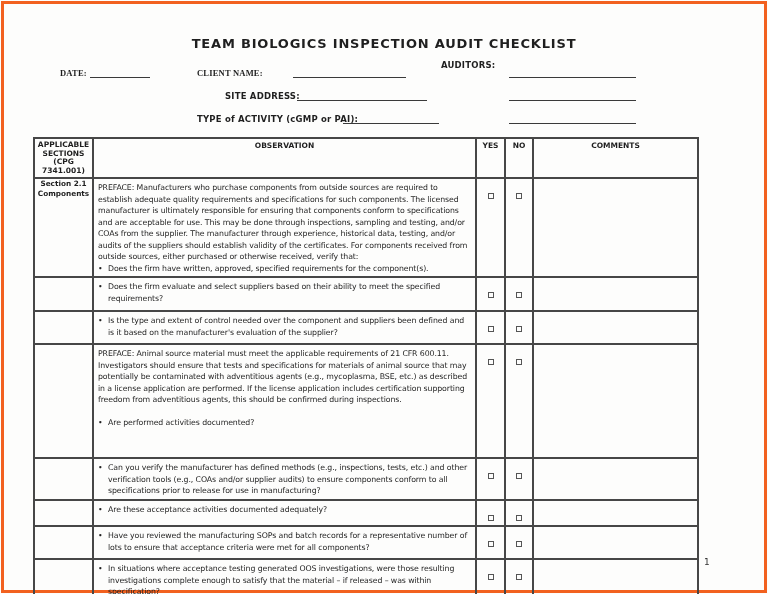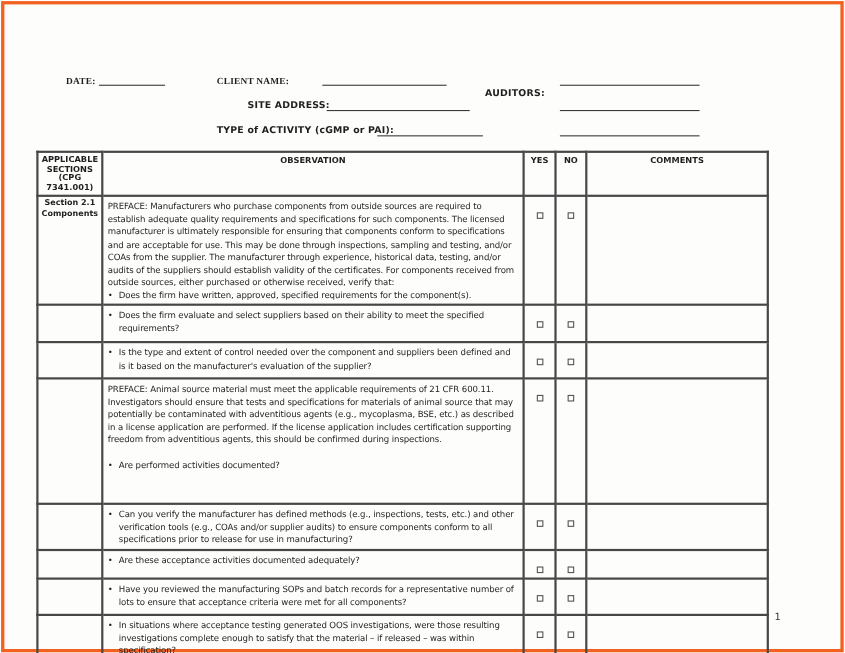--- a/index.html
+++ b/index.html
@@ -19,21 +19,21 @@
   }
   .lbl {
     position:absolute; font-size:8.5px; font-weight:700; letter-spacing:0.2px;
     white-space:nowrap;
   }
   .blank {
     position:absolute; border-bottom:1px solid #3a3a3a; height:10px;
   }
   .lbl-date { left:60px; top:68px;font-family:Liberation Serif, serif; }
   .lbl-client { left:197px; top:68px;font-family:Liberation Serif, serif; }
-  .lbl-auditors { left:441px; top:80px; }
+  .lbl-auditors { left:441px; top:60px; }
   .lbl-site { left:197px; top:91px;margin-left:28px; }
   .lbl-type { left:197px; top:114px; }
   .ln-date { left:90px; top:68px; width:60px; }
   .ln-client { left:293px; top:68px; width:113px; }
   .ln-aud1 { left:509px; top:68px; width:127px; }
   .ln-site { left:297px; top:91px; width:130px; }
   .ln-aud2 { left:509px; top:91px; width:127px; }
   .ln-type { left:343px; top:114px; width:96px; }
   .ln-aud3 { left:509px; top:114px; width:127px; }
 
@@ -79,20 +79,21 @@
   .pageno {
     position:absolute; left:704px; top:557px; font-size:9px; color:#333;
   }
 </style>
 </head>
 <body>
 
 <div class="page">
   <div class="frame"></div>
 
+  <div class="title">TEAM BIOLOGICS INSPECTION AUDIT CHECKLIST</div>
 
   <span class="lbl lbl-date">DATE:</span>
   <span class="blank ln-date"></span>
 
   <span class="lbl lbl-client">CLIENT NAME:</span>
   <span class="blank ln-client"></span>
 
   <span class="lbl lbl-auditors">AUDITORS:</span>
   <span class="blank ln-aud1"></span>
 

